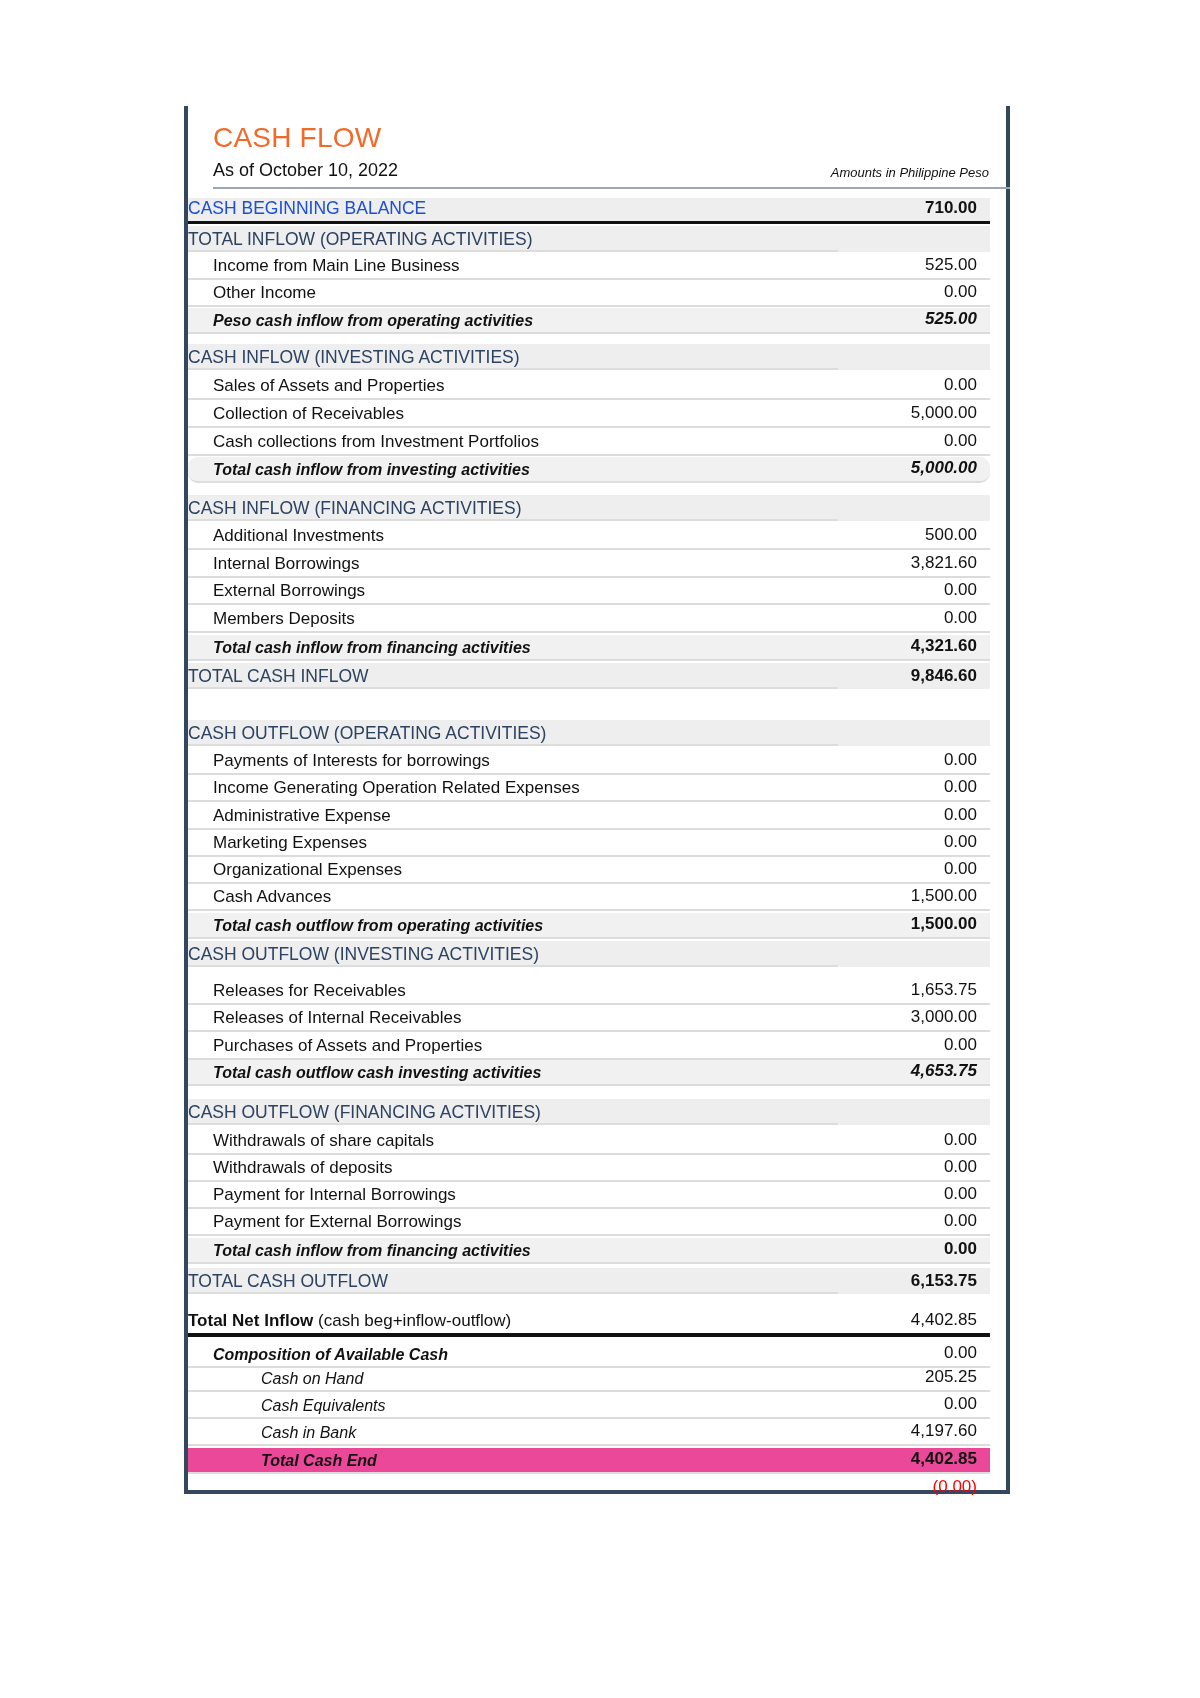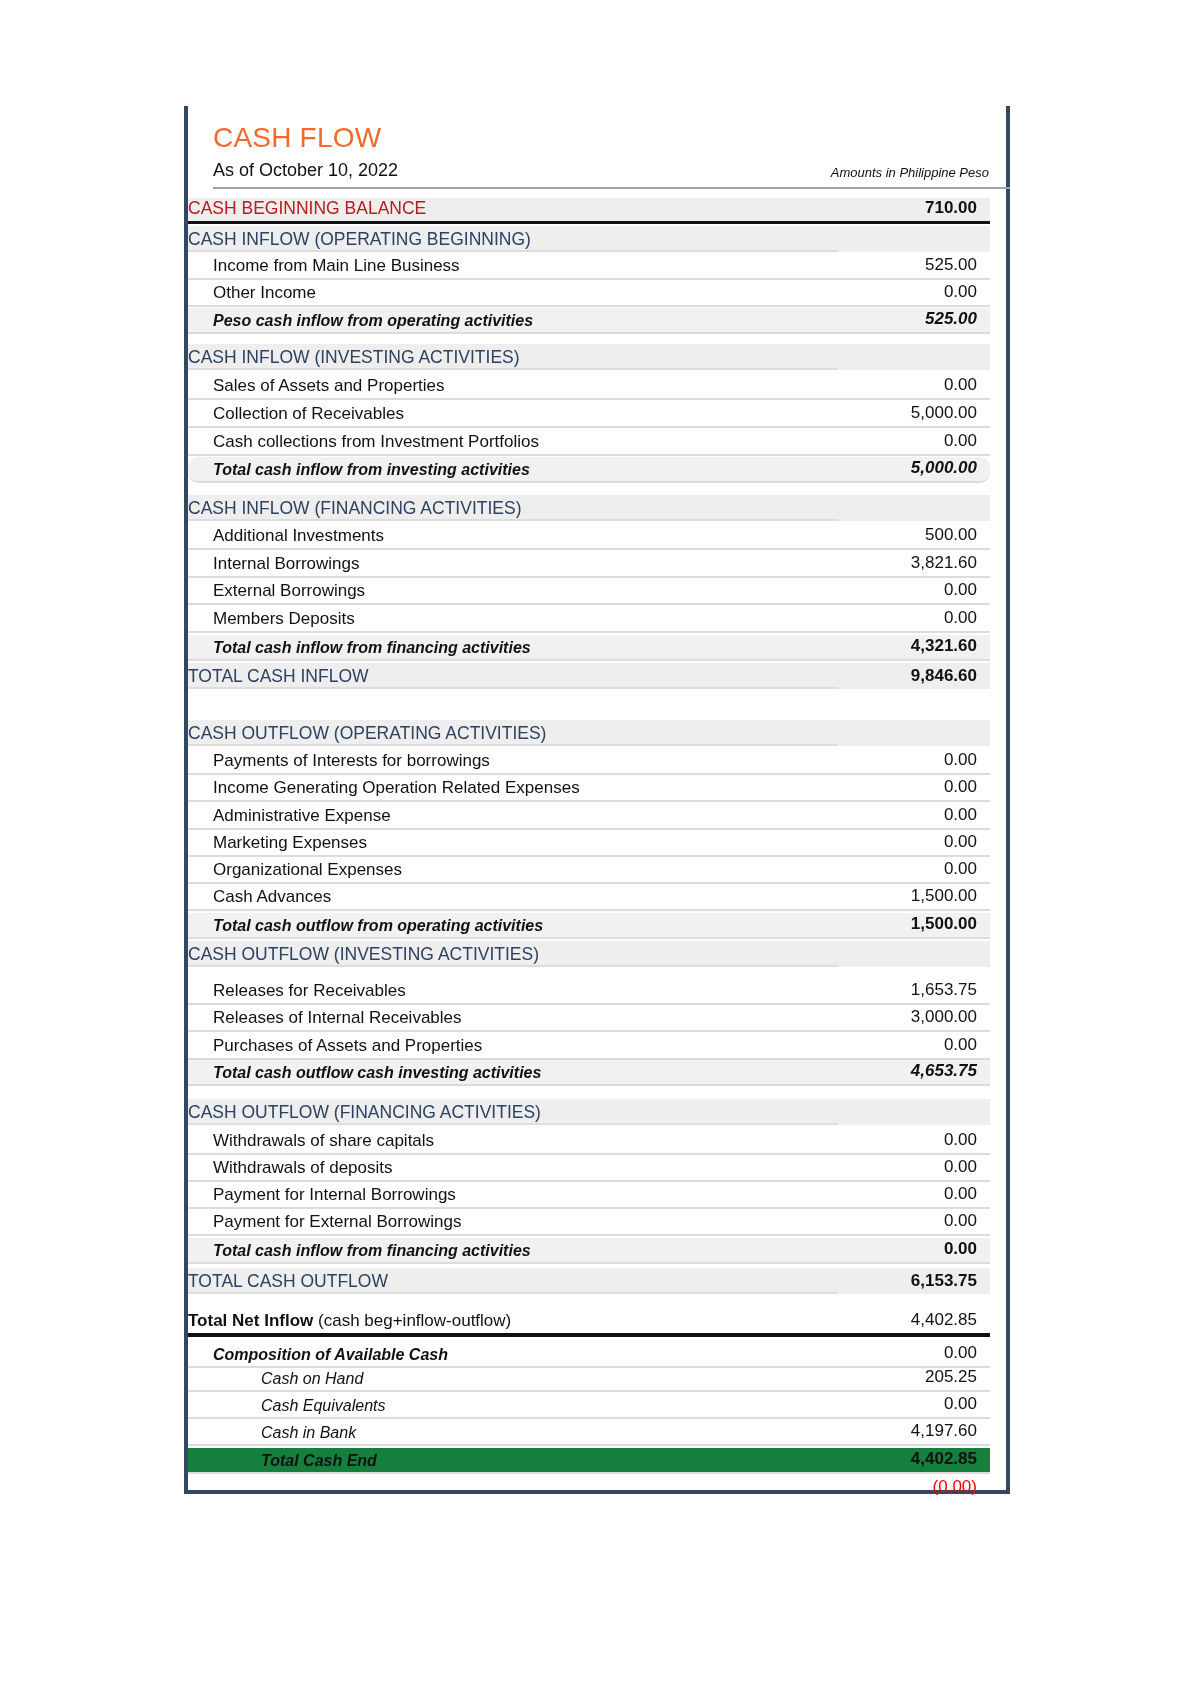--- a/index.html
+++ b/index.html
@@ -21,49 +21,49 @@
   .row.item::before { content:""; }
   .row.item .lbl { left:25px; }
   .row.total { background:#f1f1f1; border-bottom:2px solid #dcdcdc; }
   .row.total .lbl { left:25px; font-style:italic; font-weight:bold; font-size:16px; }
   .row.total .val { font-weight:bold; }
   .row.total.ital-val .val { font-style:italic; }
   .row.grand { background:#eeeeee; }
   .row.grand .lbl { color:#2c4260; font-size:17.5px; }
   .row.grand .val { font-weight:bold; }
   .row.begin { background:#eeeeee; border-bottom:3px solid #111; }
-  .row.begin .lbl { color:#b91c1c; font-size:17.5px; }
+  .row.begin .lbl { color:#1d4ed8; font-size:17.5px; }
   .row.begin .val { font-weight:bold; }
   .row.net { border-bottom:4px solid #111; }
   .row.net .lbl b { font-weight:bold; }
   .row.comp { border-bottom:2px solid #dcdcdc; }
   .row.comp .lbl { left:25px; font-style:italic; font-weight:bold; font-size:16px; }
   .row.sub { border-bottom:2px solid #dcdcdc; }
   .row.sub .lbl { left:73px; font-style:italic; font-size:16px; }
-  .row.subtotal { background:#15803d; border-bottom:2px solid #dcdcdc; }
+  .row.subtotal { background:#ec4899; border-bottom:2px solid #dcdcdc; }
   .row.subtotal .lbl { left:73px; font-style:italic; font-weight:bold; font-size:16px; }
   .row.subtotal .val { font-weight:bold; }
   .row.diff .val { color:#ff0000; }
 </style>
 </head>
 <body>
 
 <div class="frame"></div>
 <div class="title">CASH FLOW</div>
 <div class="date">As of October 10, 2022</div>
 <div class="currency">Amounts in Philippine Peso</div>
 <div class="head-rule"></div>
 
 <div id="rows">
     <div class="row begin" style="top: 198px;">
       <span class="lbl">CASH BEGINNING BALANCE</span>
       <span class="val">710.00</span>
     </div>
     <div class="row section" style="top: 226px;">
-      <span class="lbl">CASH INFLOW (OPERATING BEGINNING)</span>
+      <span class="lbl">TOTAL INFLOW (OPERATING ACTIVITIES)</span>
       <span class="val"></span>
       <span class="ul" style="position: absolute; left: 0px; bottom: 0px; width: 650px; height: 2px; background: rgb(221, 221, 221);"></span>
     </div>
     <div class="row item" style="top: 254px;">
       <span class="lbl">Income from Main Line Business</span>
       <span class="val">525.00</span>
     </div>
     <div class="row item" style="top: 281px;">
       <span class="lbl">Other Income</span>
       <span class="val">0.00</span>

